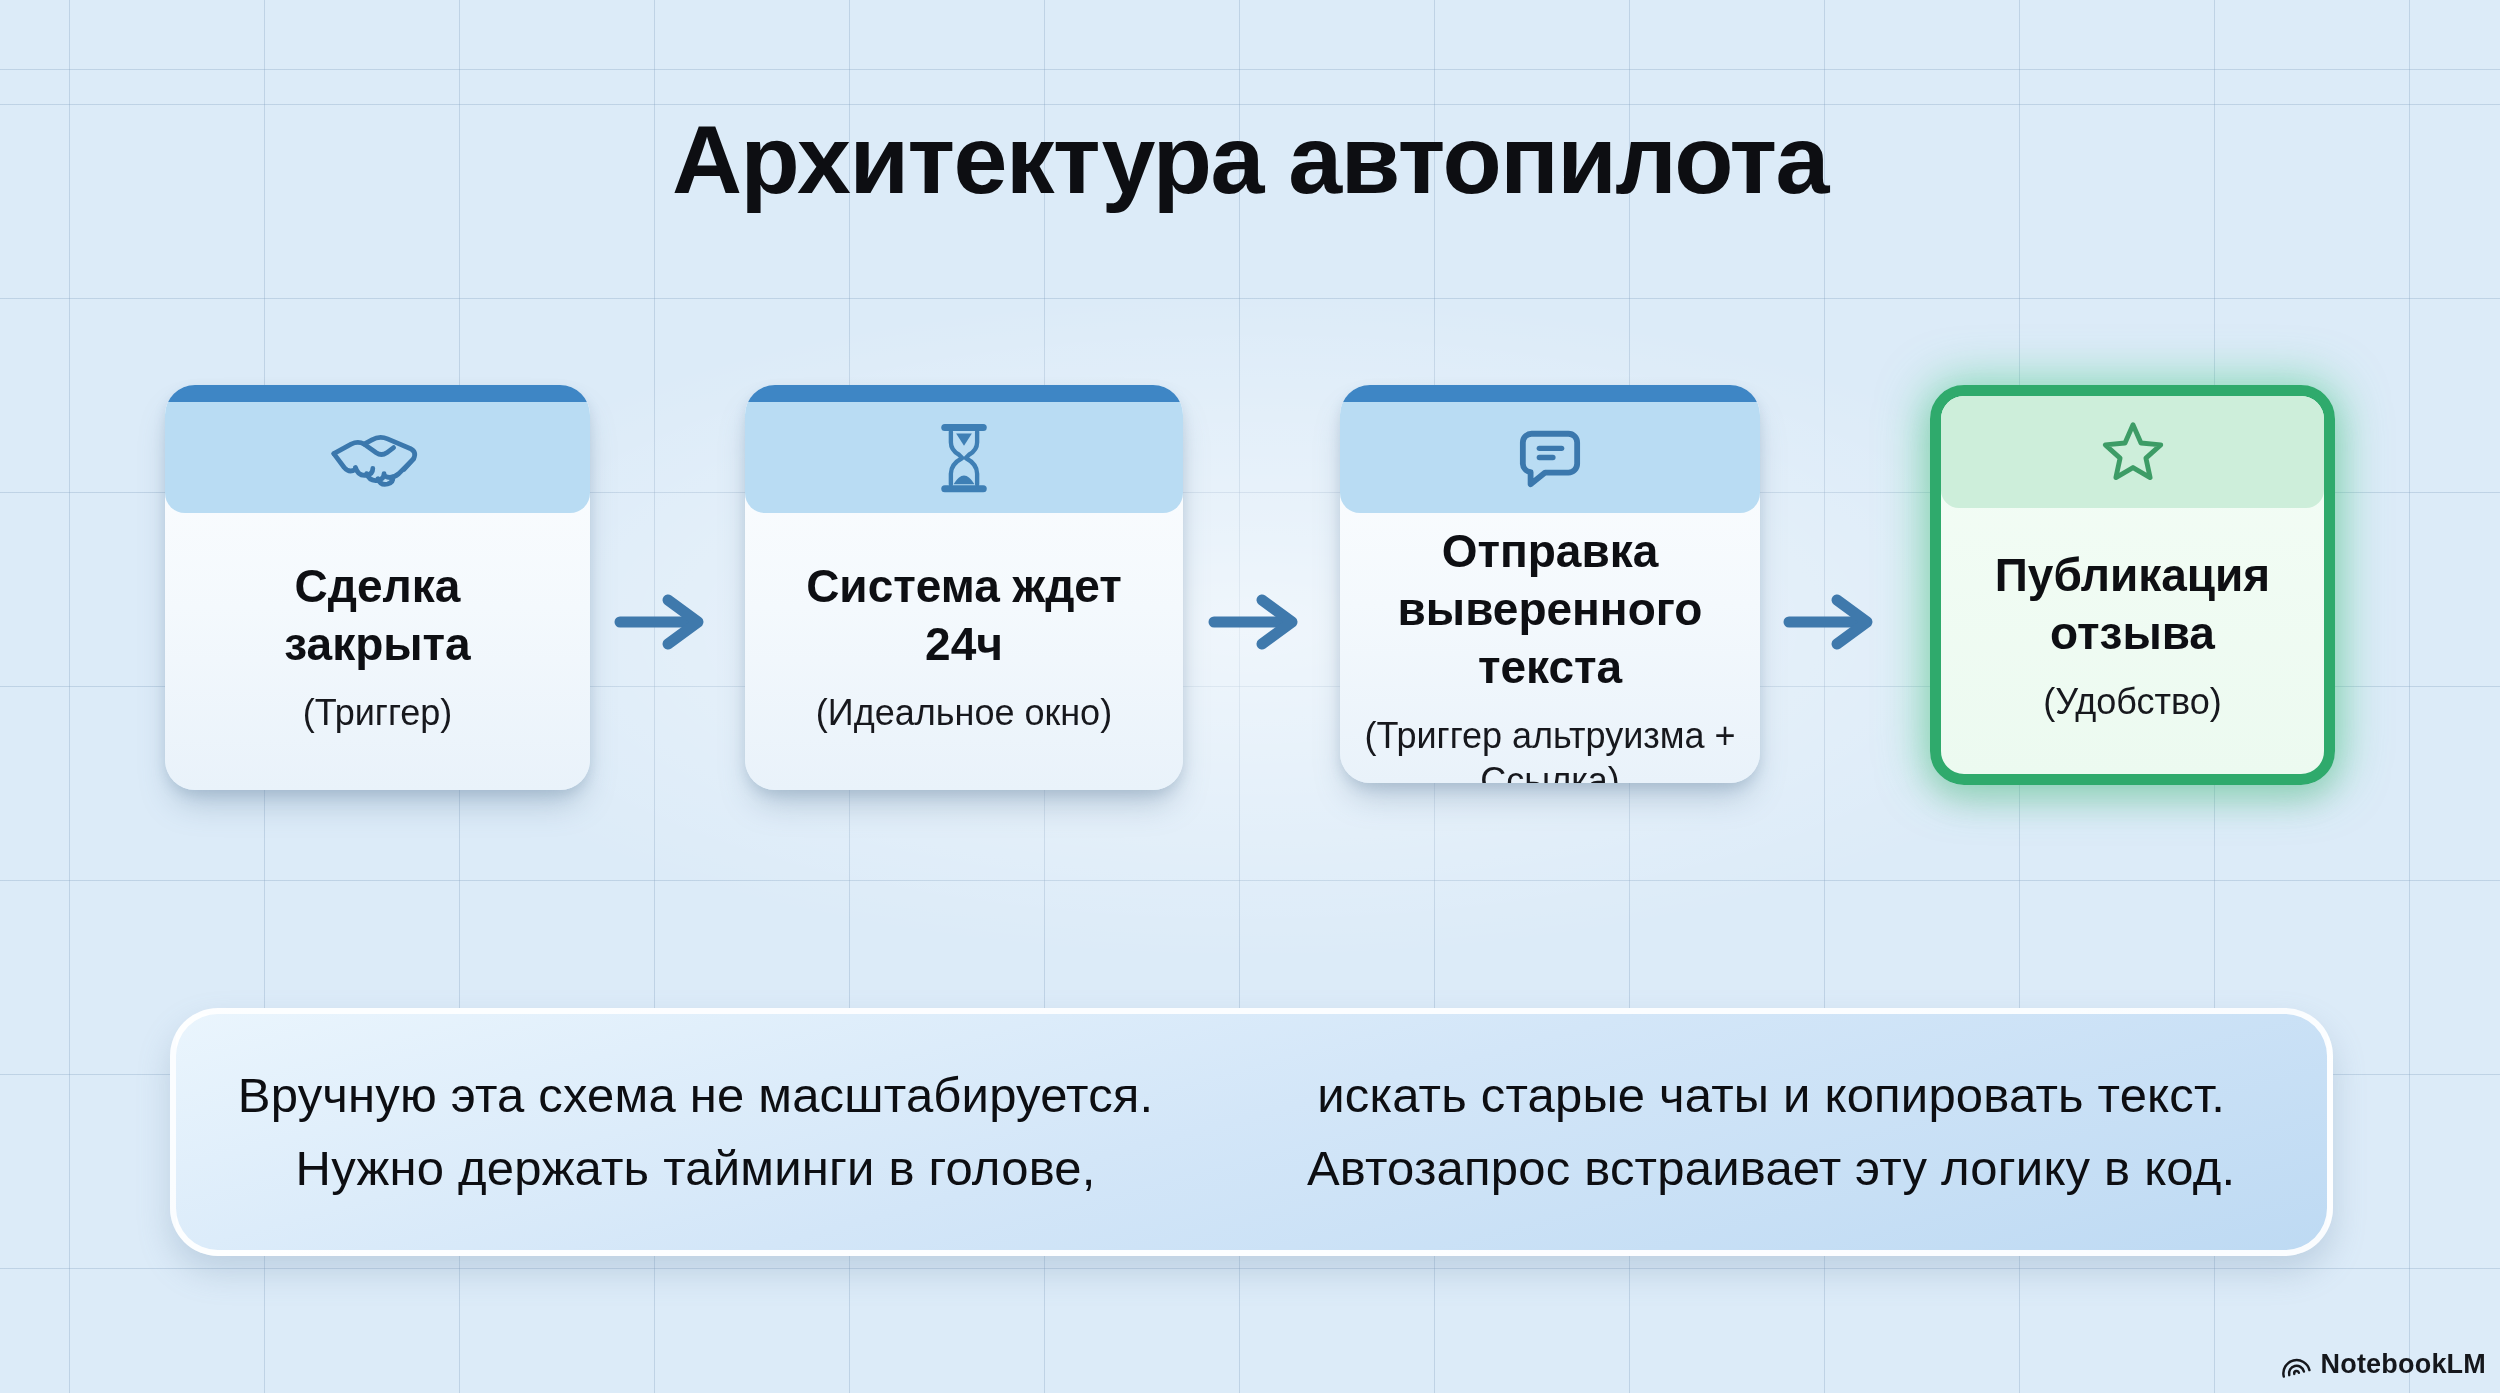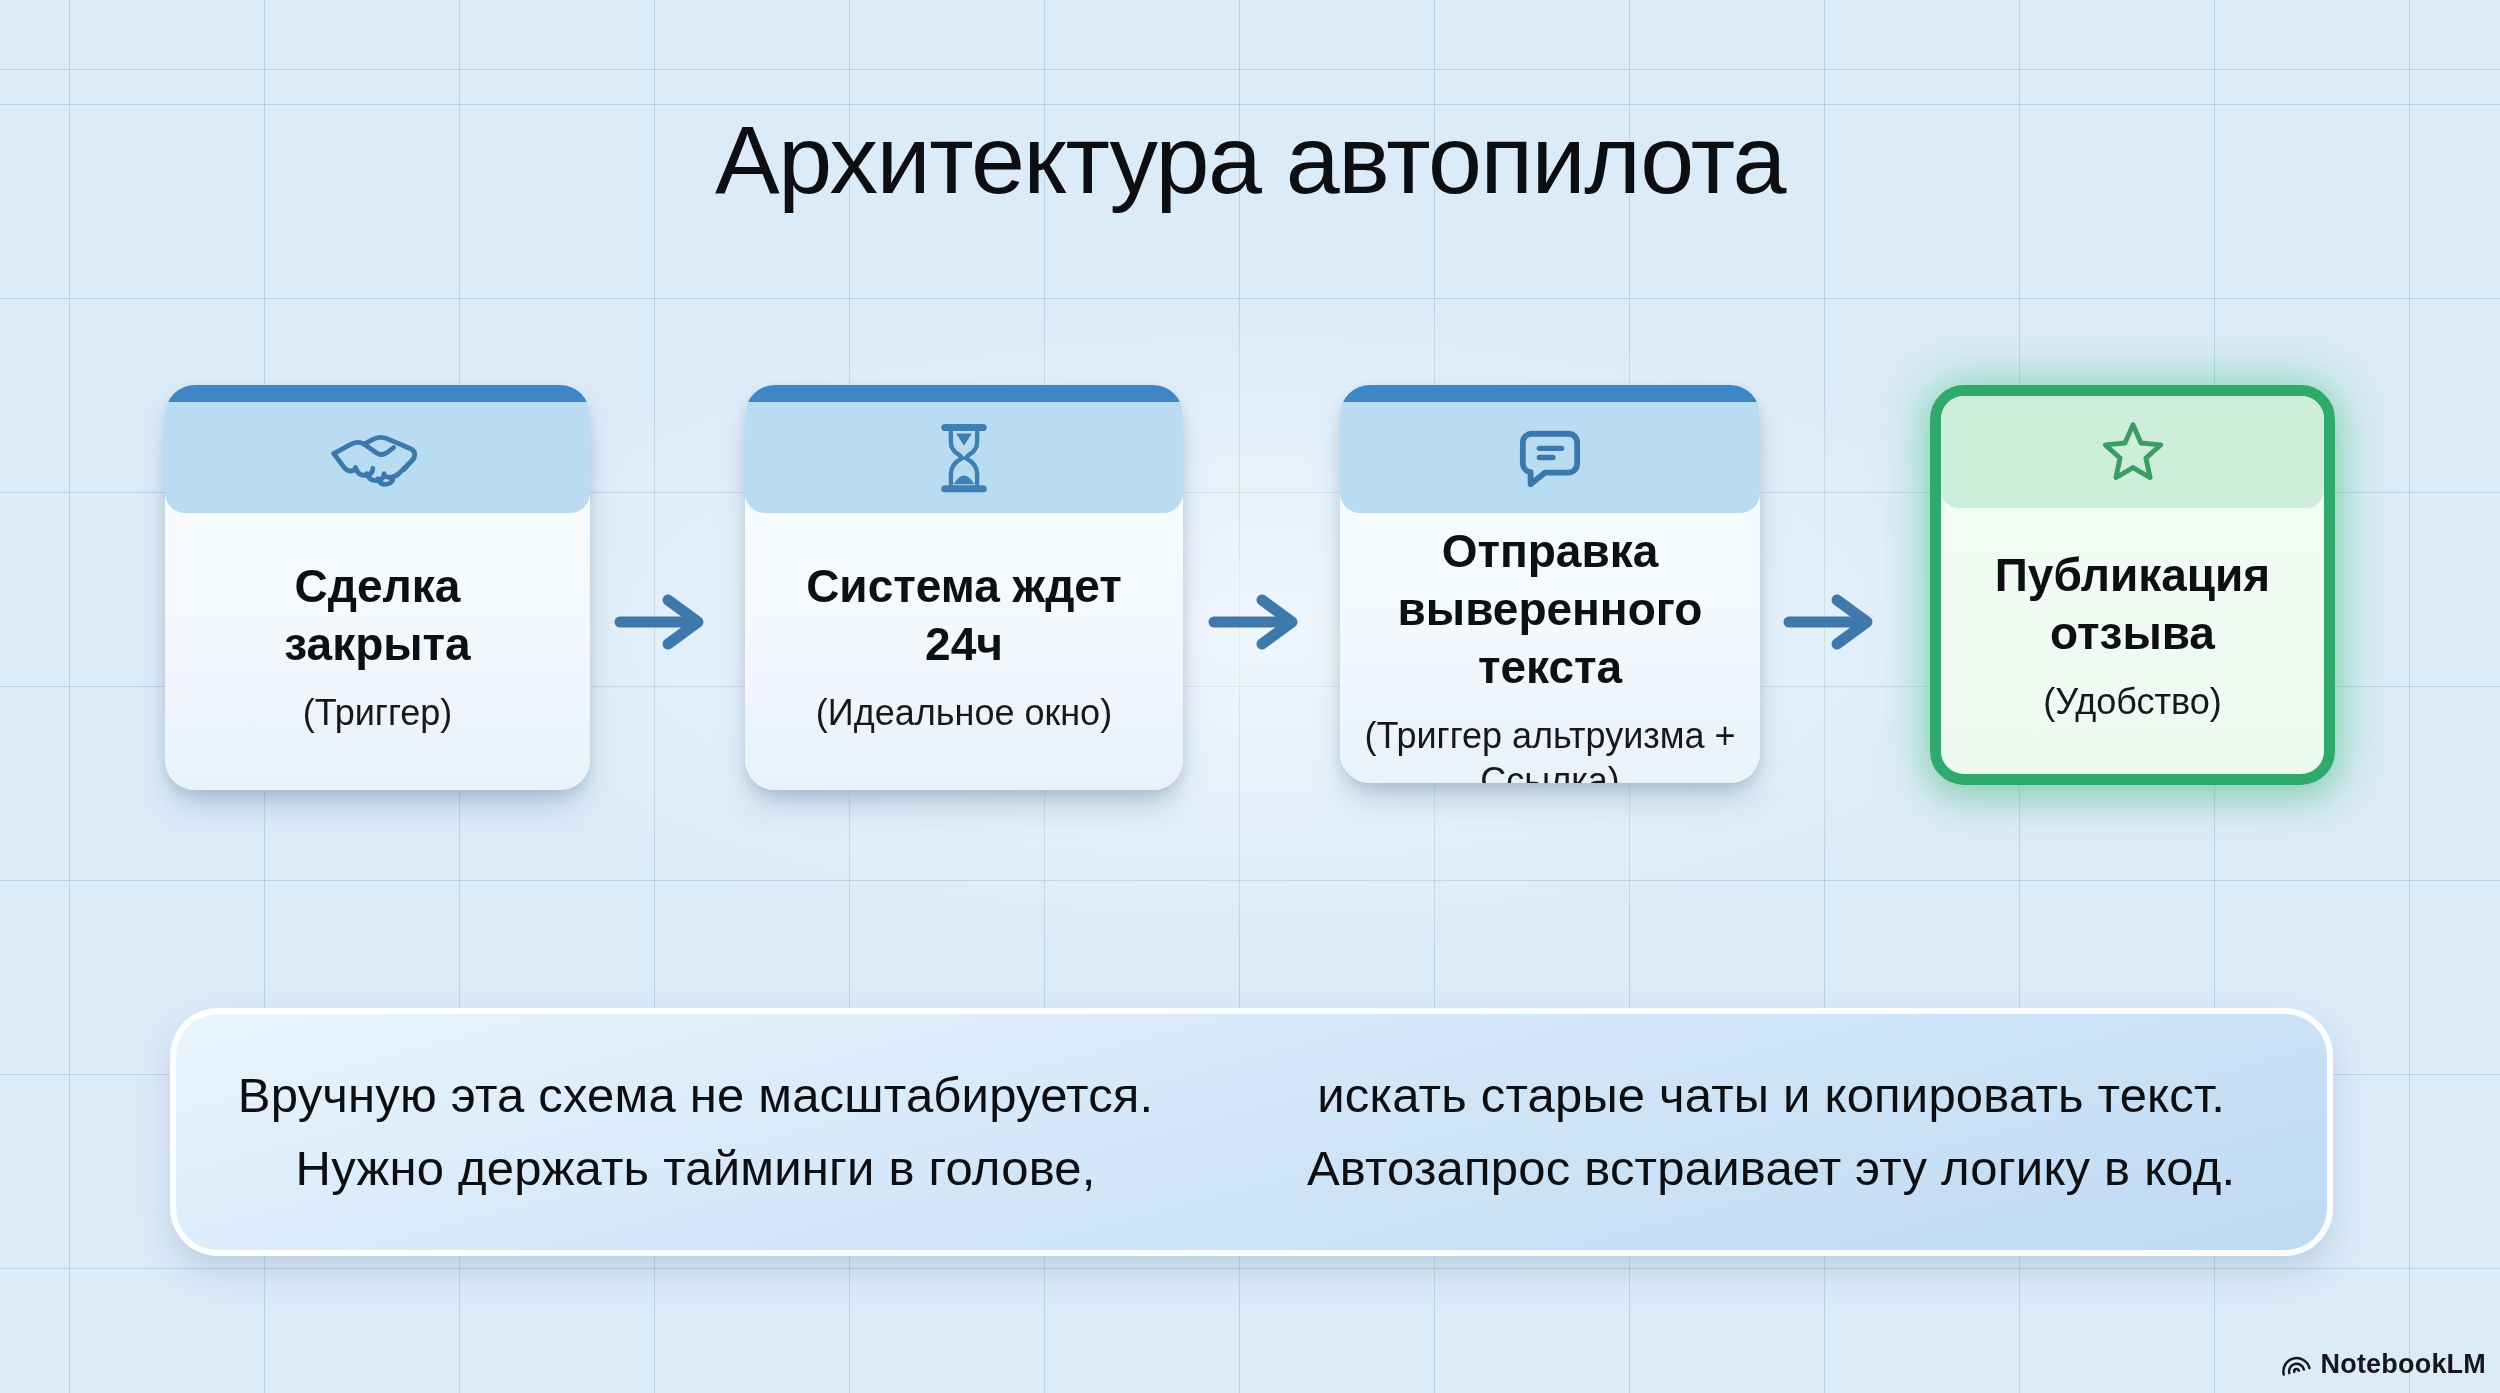--- a/index.html
+++ b/index.html
@@ -16,21 +16,21 @@
       repeating-linear-gradient(to right, rgba(130,160,190,0.32) 0 1px, rgba(0,0,0,0) 1px 195px),
       repeating-linear-gradient(to bottom, rgba(130,160,190,0.32) 0 1px, rgba(0,0,0,0) 1px 194px);
     background-position: 0 0, 69px 0, 0 104px;
   }
 
   .page-title {
     position: absolute;
     top: 104px; left: 0; width: 100%;
     text-align: center;
     font-size: 97px;
-    font-weight: 400;
+    font-weight: 700;
     letter-spacing: -1.5px;
     color: #0d0e12;
   }
 
   
   .card {
     position: absolute;
     top: 385px;
     border-radius: 30px;
     overflow: hidden;
@@ -103,21 +103,21 @@
   .footnote-line {
     font-size: 49px; font-weight: 500;
     line-height: 1.5; letter-spacing: 0.2px;
     color: #0d0e12;
   }
 
   
   .watermark {
     position: absolute;
     right: 14px; bottom: 13px;
-    display: flex; gap: 9px;
+    display: flex; align-items: center; gap: 9px;
     color: #15171c;
   }
   .watermark-label { font-size: 27px; font-weight: 600; letter-spacing: 0.2px; }
 
   svg { display: block; }
 </style>
 </head>
 <body>
 
 <div class="page-title">Архитектура автопилота</div>

